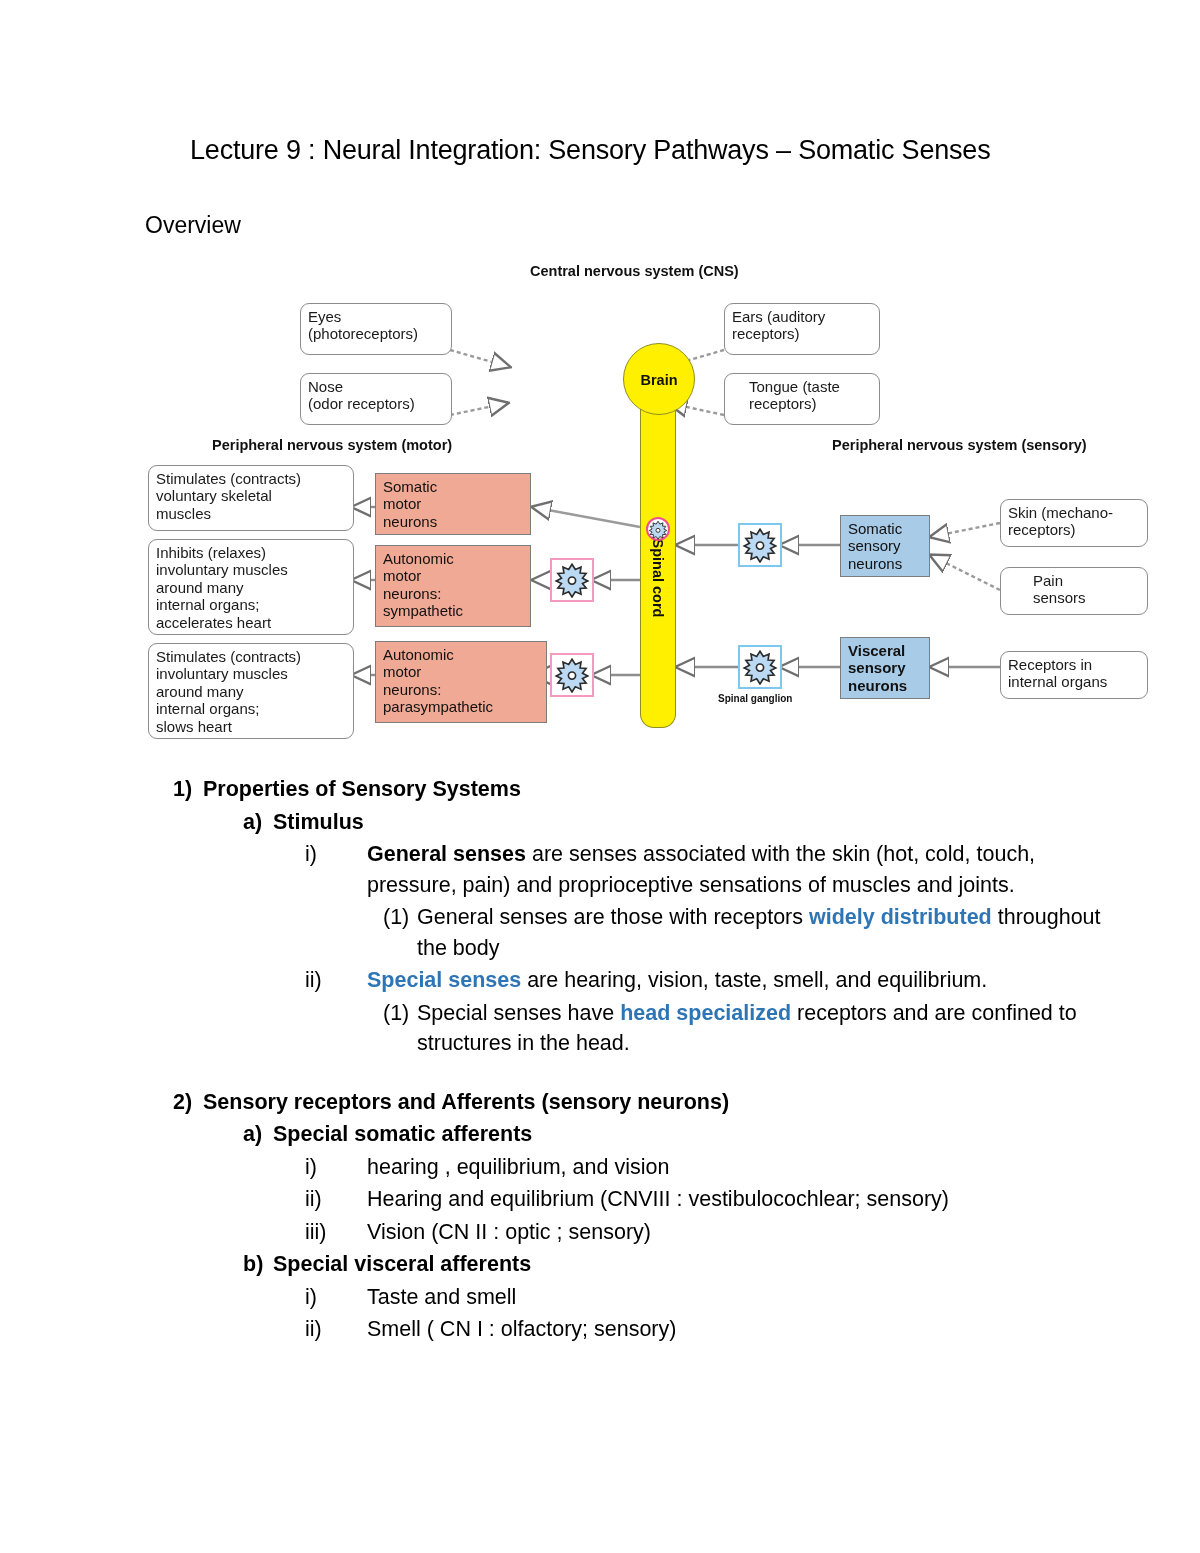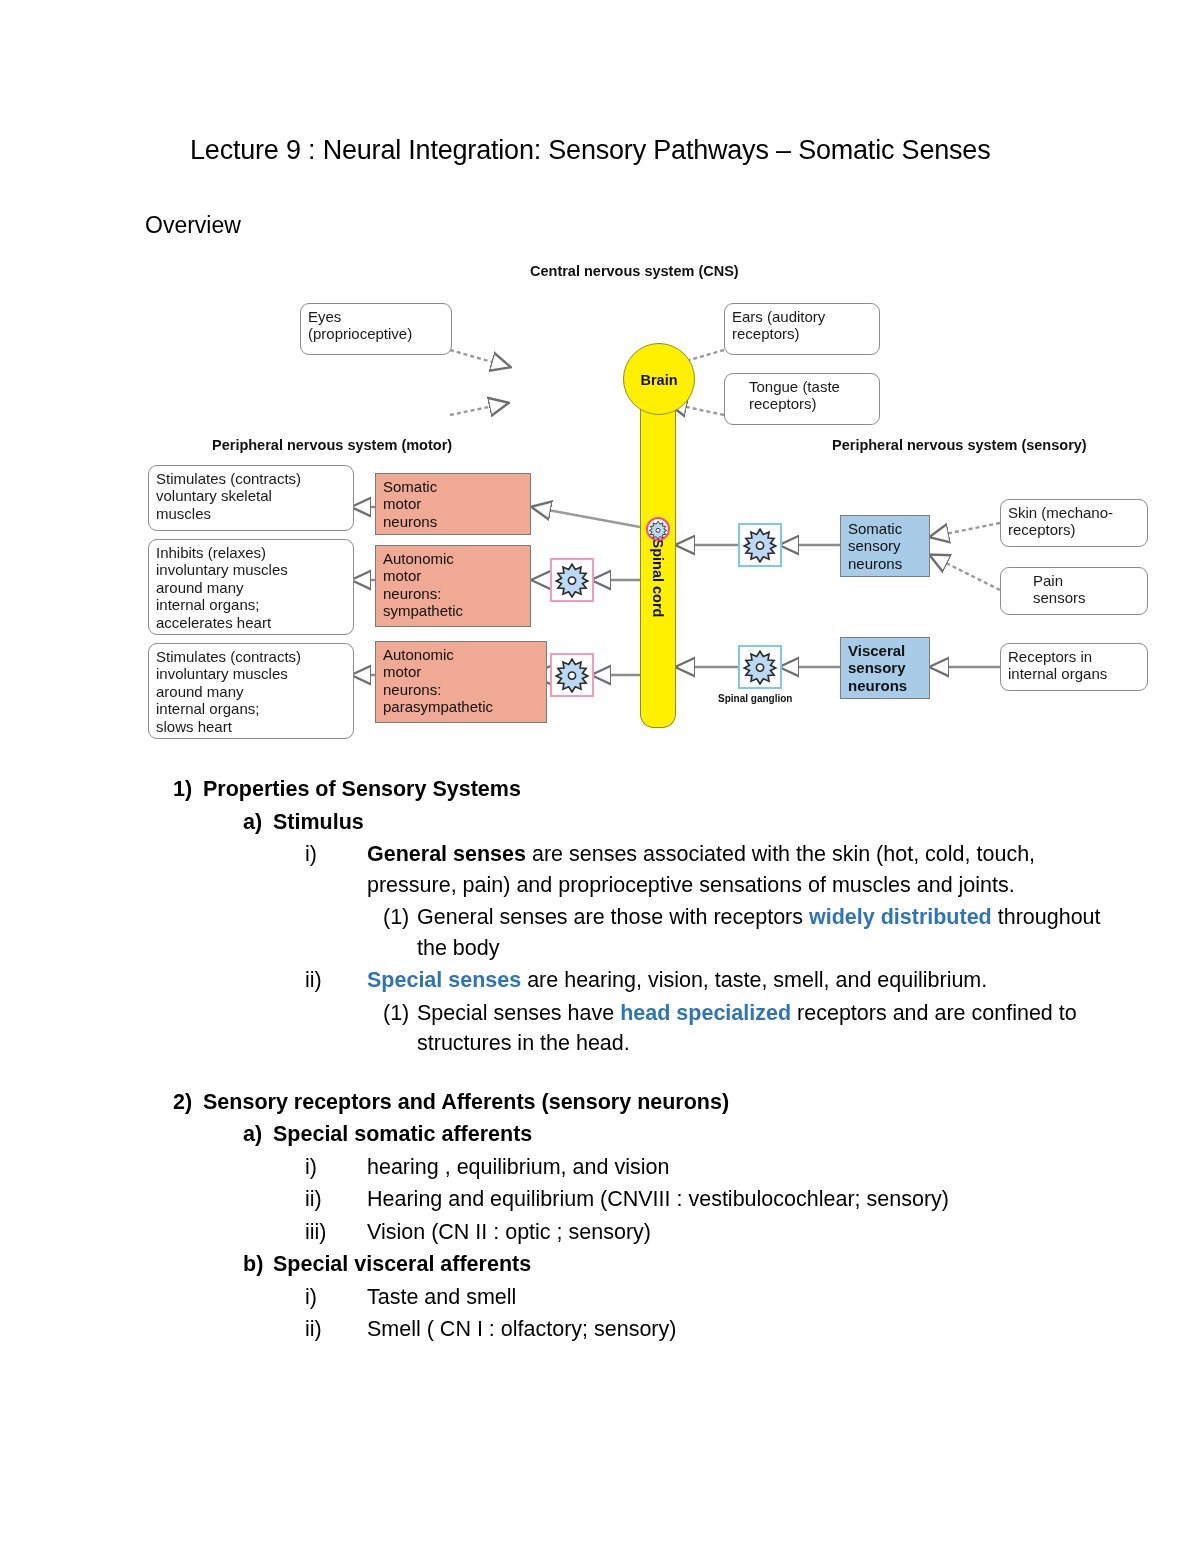--- a/index.html
+++ b/index.html
@@ -203,25 +203,29 @@
 
     <div class="dg" style="left:506px; top:262px; width:24px; height:24px; border:2.2px solid #F04E8C; border-radius:50%; background:#ffffff;">
       <svg width="20" height="20" viewBox="0 0 24 24" style="display:block;margin:0.5px auto;">
         <path d="M12 1.5 L14.2 5 L18 3.4 L17.4 7.3 L21.4 7.6 L19 10.8 L22.5 12.6 L19 14.4 L21.4 17.3 L17.4 17.6 L18 21.5 L14.2 19.9 L12 23.3 L9.8 19.9 L6 21.5 L6.6 17.6 L2.6 17.3 L5 14.4 L1.5 12.6 L5 10.8 L2.6 7.6 L6.6 7.3 L6 3.4 L9.8 5 Z" fill="#BBD9F2" stroke="#2b2b2b" stroke-width="1.1"></path>
         <circle cx="12" cy="12.4" r="2.4" fill="#ffffff" stroke="#2b2b2b" stroke-width="1.1"></circle>
       </svg>
     </div>
 
     <div class="dg rbox" style="left:160px; top:48px; width:152px; height:52px;">
       <span style="white-space:pre-line;">Eyes
-(proprioceptive)</span>
+(photoreceptors)</span>
     </div>
     <div class="dg rbox" style="left:584px; top:48px; width:156px; height:52px;">
       <span style="white-space:pre-line;">Ears (auditory
 receptors)</span>
+    </div>
+    <div class="dg rbox" style="left:160px; top:118px; width:152px; height:52px;">
+      <span style="white-space:pre-line;">Nose
+(odor receptors)</span>
     </div>
     <div class="dg rbox" style="left:584px; top:118px; width:156px; height:52px;padding-left:24px;">
       <span style="white-space:pre-line;">Tongue (taste
 receptors)</span>
     </div>
 
     <div class="dg rbox" style="left:8px; top:210px; width:206px; height:66px;">
       <span style="white-space:pre-line;">Stimulates (contracts)
 voluntary skeletal
 muscles</span>
@@ -298,21 +302,21 @@
     </div>
 
     <div class="dg rbox" style="left:860px; top:244px; width:148px; height:48px;">
       <span style="white-space:pre-line;">Skin (mechano-
 receptors)</span>
     </div>
     <div class="dg rbox" style="left:860px; top:312px; width:148px; height:48px;padding-left:32px;">
       <span style="white-space:pre-line;">Pain
 sensors</span>
     </div>
-    <div class="dg rbox" style="left:860px; top:388px; width:148px; height:48px;">
+    <div class="dg rbox" style="left:860px; top:396px; width:148px; height:48px;">
       <span style="white-space:pre-line;">Receptors in
 internal organs</span>
     </div>
 
   </div>
 
   <div class="outline">
 
     <div class="lvl1">
       <span class="mark">1)</span>

